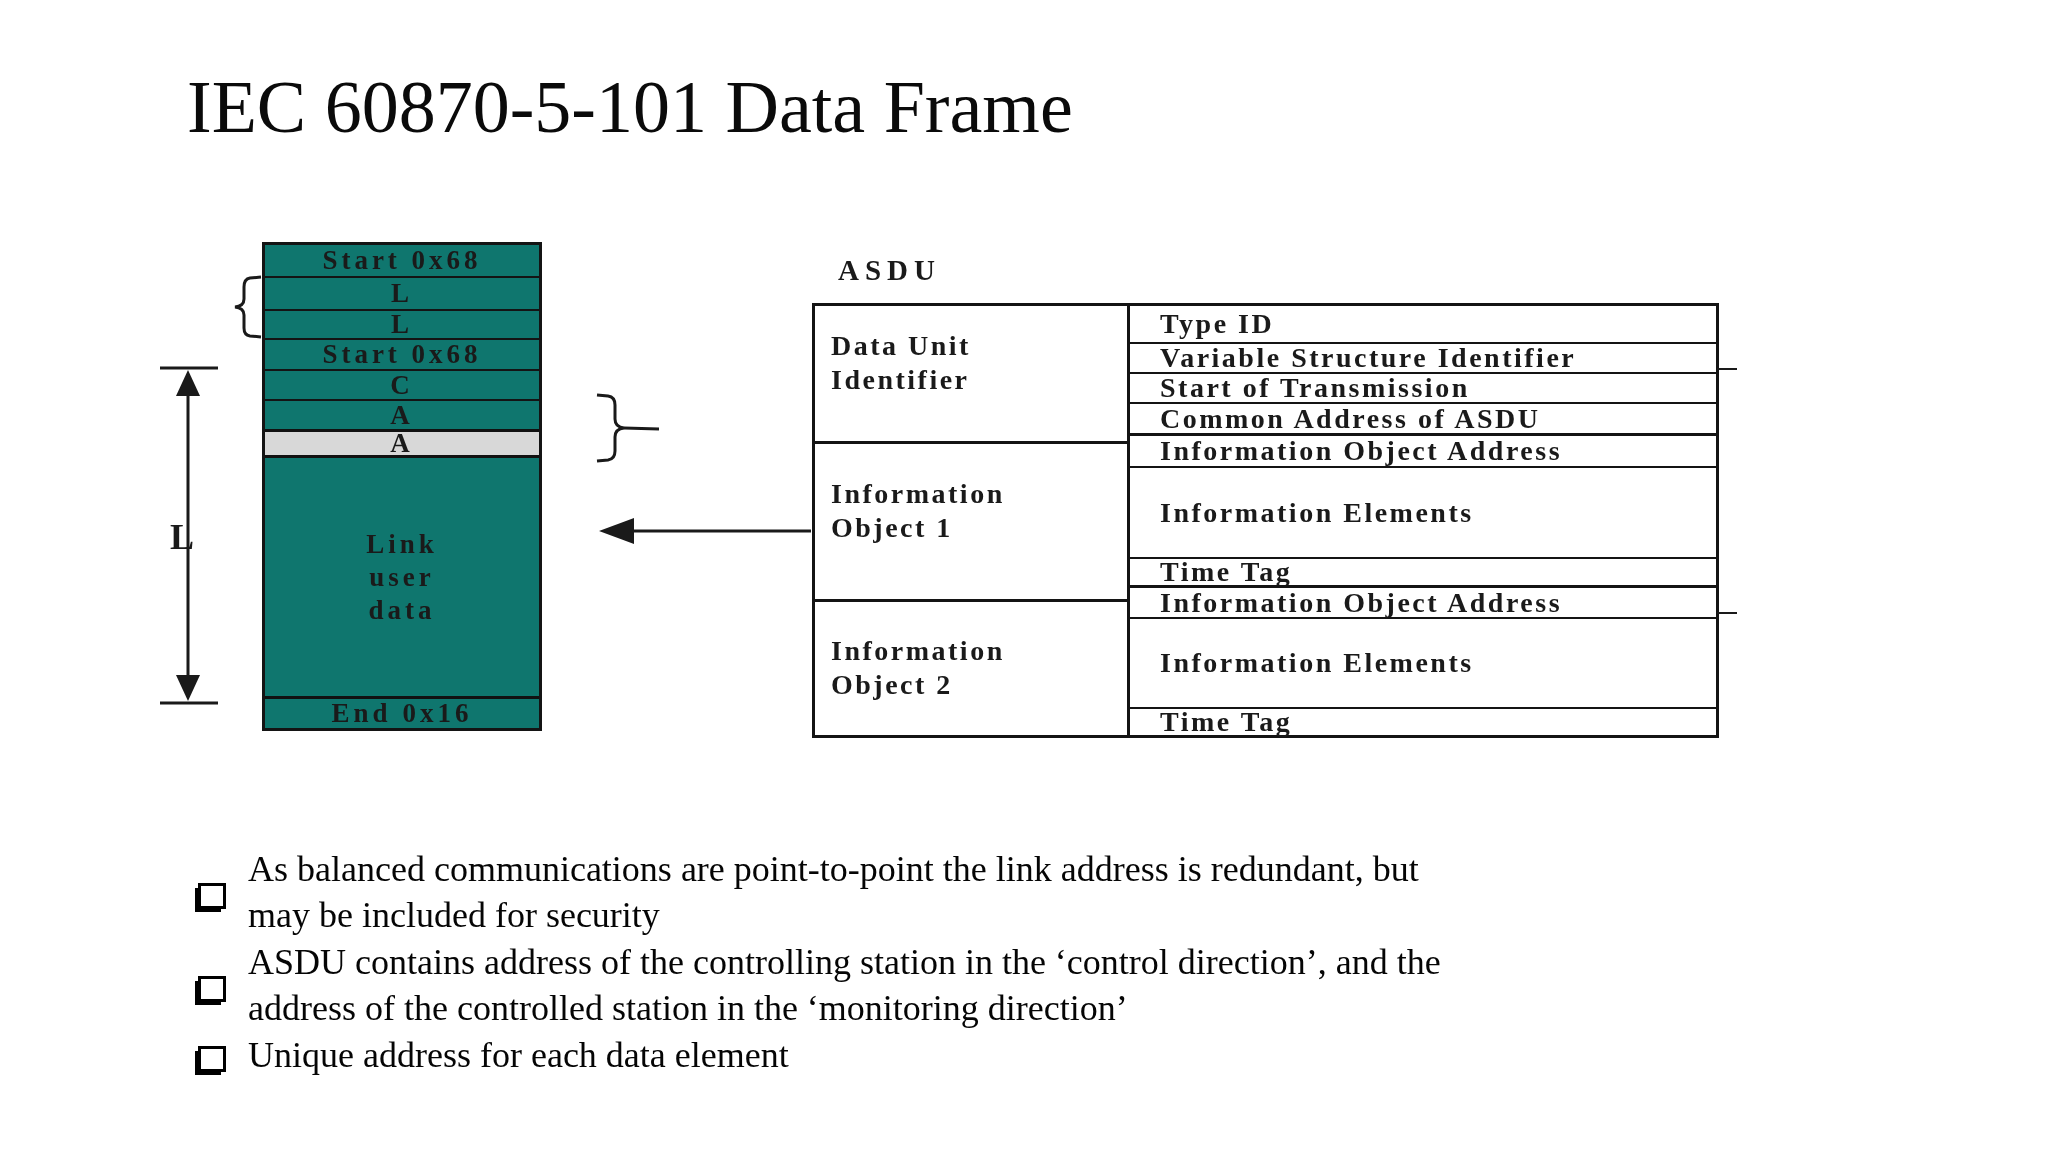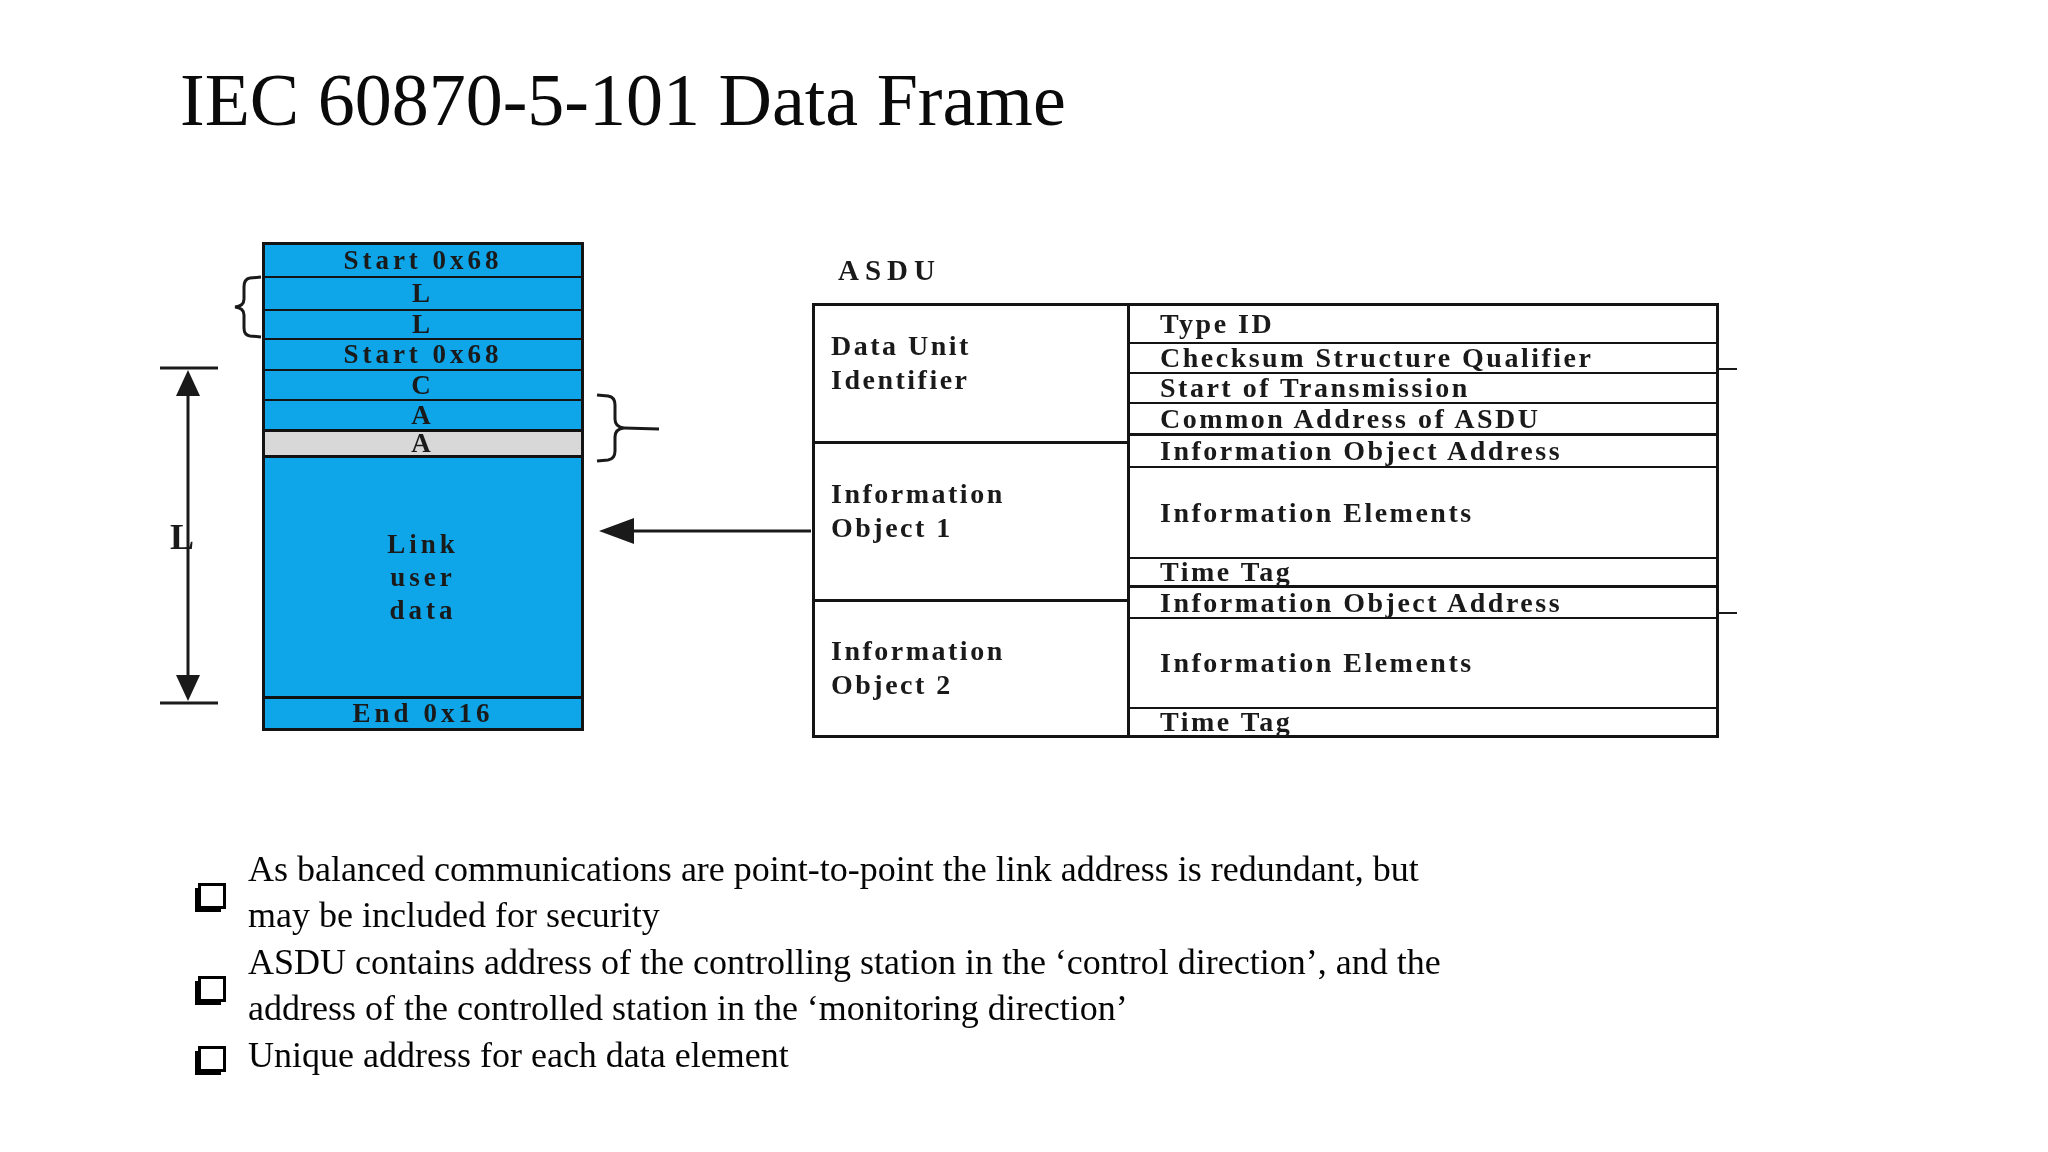--- a/index.html
+++ b/index.html
@@ -1,28 +1,28 @@
 <!DOCTYPE html>
 <html><head>
 <meta charset="utf-8">
 <style>
   html,body{margin:0;padding:0;background:#fff;}
   .slide{
     position:relative;width:2048px;height:1152px;background:#ffffff;overflow:hidden;
     font-family:"Liberation Serif","DejaVu Serif",serif;color:#000;
   }
   .title{
-    position:absolute;left:180px;top:58px;margin:0;
+    position:absolute;left:180px;top:58px;margin:7px;
     font-size:74px;font-weight:400;letter-spacing:0px;color:#0a0a0a;white-space:nowrap;text-align:center;
   }
 
   
   .frame-box{
-    position:absolute;left:262px;top:242px;width:322px;
-    border:3px solid #141414;box-sizing:border-box;background:#0ea5e9;
+    position:absolute;left:262px;top:242px;width:280px;
+    border:3px solid #141414;box-sizing:border-box;background:#0f766e;
   }
   .frow{
     box-sizing:border-box;display:flex;align-items:center;justify-content:center;
     font-size:27px;font-weight:700;letter-spacing:4px;color:#1a1a1a;
     border-top:2px solid #141414;text-align:center;
   }
   .frow.first{border-top:none;}
   .r0{height:31px}.r1{height:33px}.r2{height:29px}.r3{height:31px}
   .r4{height:30px}.r5{height:30px}
   .r6{height:29px;background:#d8d8d8;border-top:3px solid #111;border-bottom:3px solid #111;}
@@ -111,21 +111,21 @@
     <div class="col-left">
       <div class="gcell g0">Data Unit
 Identifier</div>
       <div class="gcell g1">Information
 Object 1</div>
       <div class="gcell g2">Information
 Object 2</div>
     </div>
     <div class="col-right">
       <div class="tr t0">Type ID</div>
-      <div class="tr t1">Checksum Structure Qualifier</div>
+      <div class="tr t1">Variable Structure Identifier</div>
       <div class="tr t2">Start of Transmission</div>
       <div class="tr t3">Common Address of ASDU</div>
       <div class="tr t4">Information Object Address</div>
       <div class="tr t5">Information Elements</div>
       <div class="tr t6">Time Tag</div>
       <div class="tr t7">Information Object Address</div>
       <div class="tr t8">Information Elements</div>
       <div class="tr t9">Time Tag</div>
     </div>
   </div>

